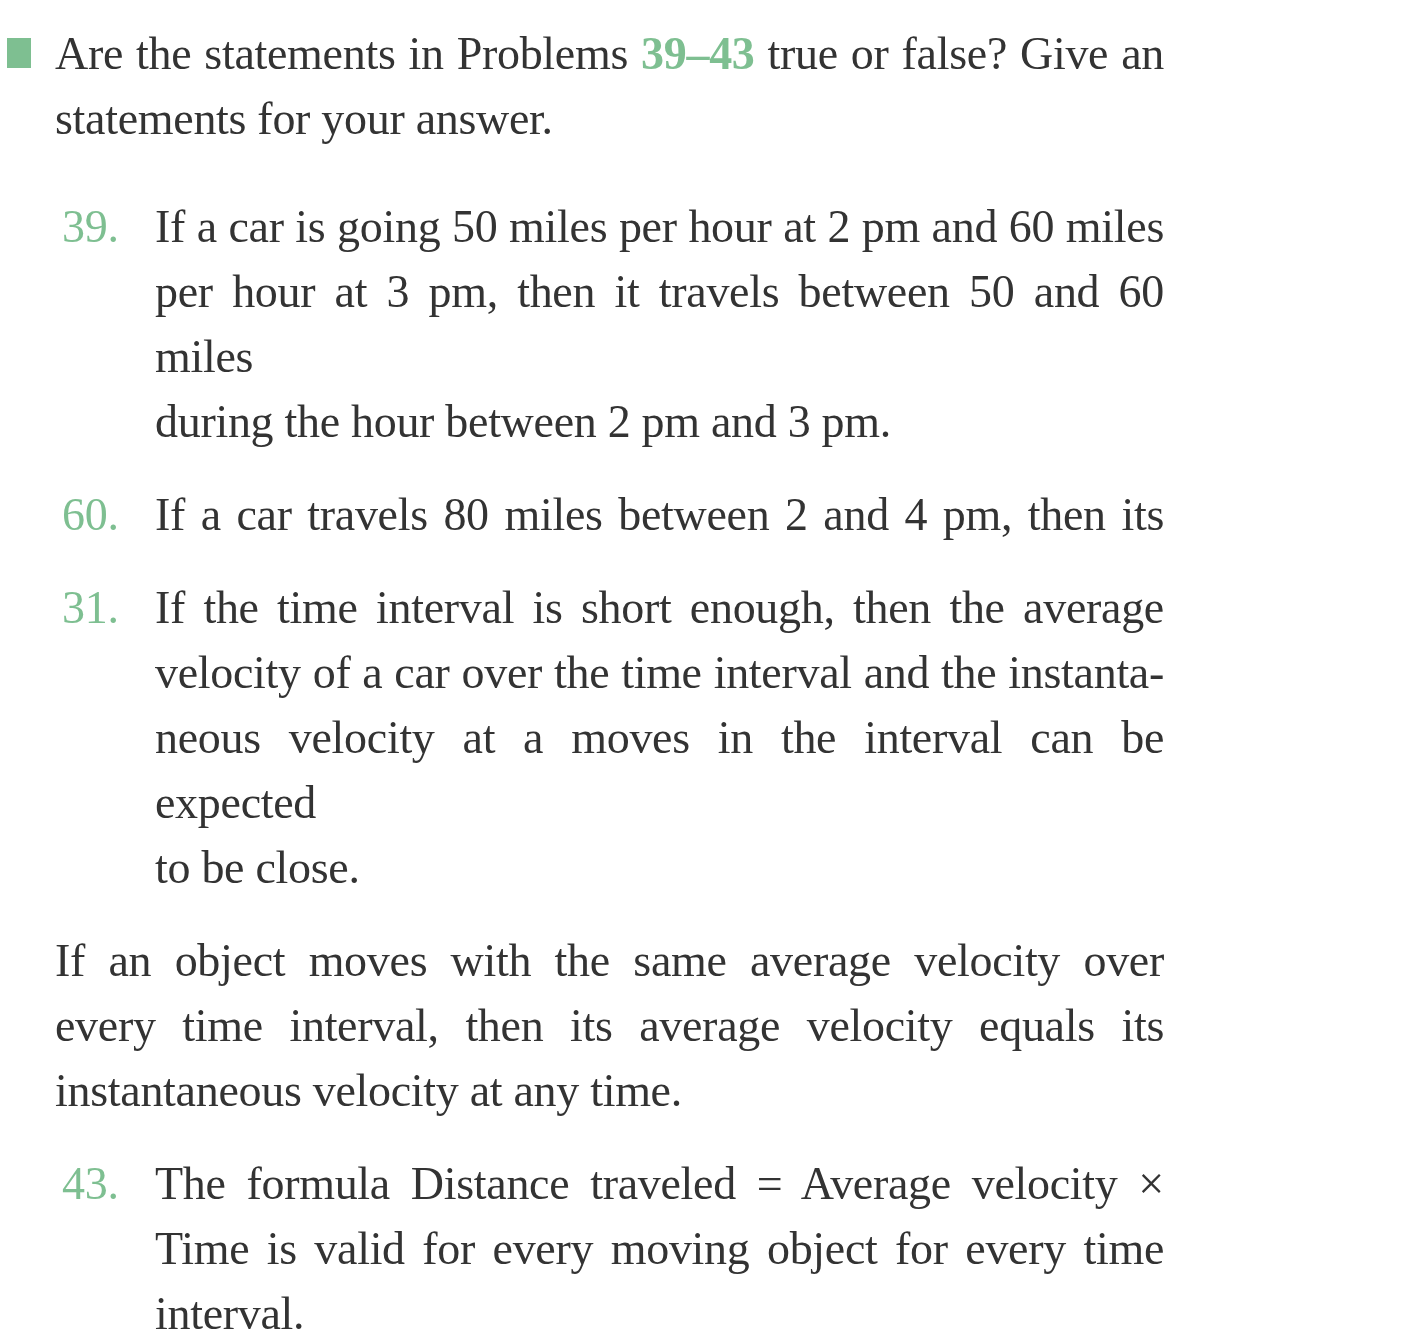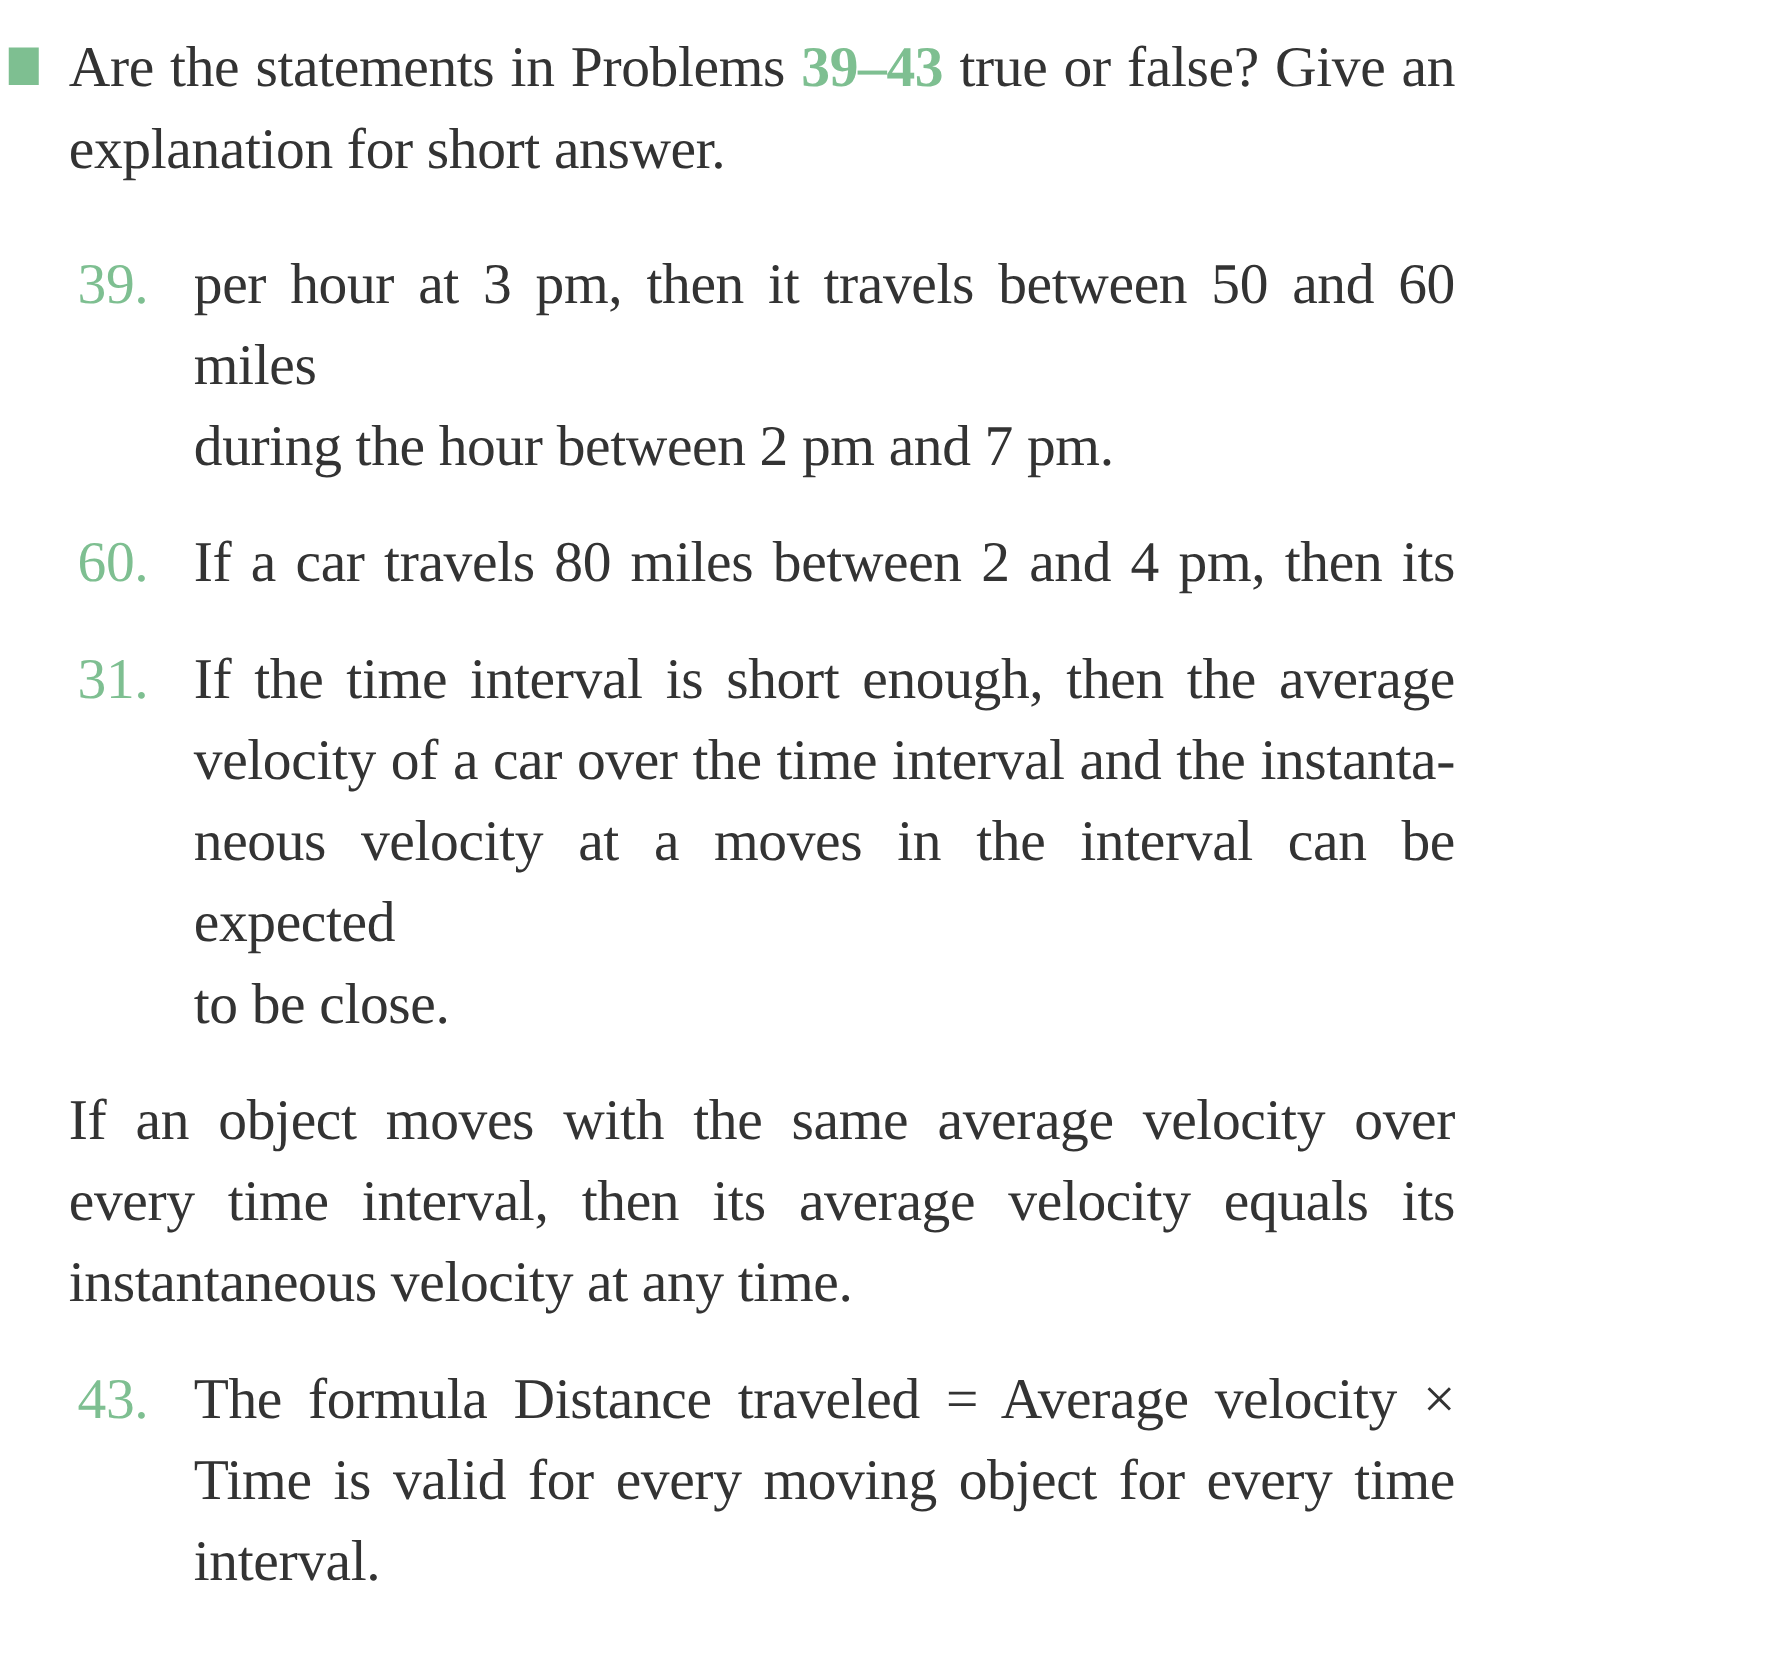--- a/index.html
+++ b/index.html
@@ -66,30 +66,31 @@
 </style>
 </head>
 <body>
 
 <div class="page">
 
   <span class="bullet-square"></span>
 
   <div class="intro">
     <div class="line"><span>Are the statements in Problems</span> <span class="green-range">39–43</span> <span>true or false? Give an</span></div>
-    <div class="line last">explanation for short answer.</div>
+    <div class="line last">statements for your answer.</div>
   </div>
 
   <div class="problems">
 
     <div class="problem">
       <div class="problem-number">39.</div>
       <div class="problem-body">
+        <div class="line">If a car is going 50 miles per hour at 2 pm and 60 miles</div>
         <div class="line">per hour at 3 pm, then it travels between 50 and 60 miles</div>
-        <div class="line last">during the hour between 2 pm and 7 pm.</div>
+        <div class="line last">during the hour between 2 pm and 3 pm.</div>
       </div>
     </div>
 
     <div class="problem">
       <div class="problem-number">60.</div>
       <div class="problem-body">
         <div class="line">If a car travels 80 miles between 2 and 4 pm, then its</div>
       </div>
     </div>
 

